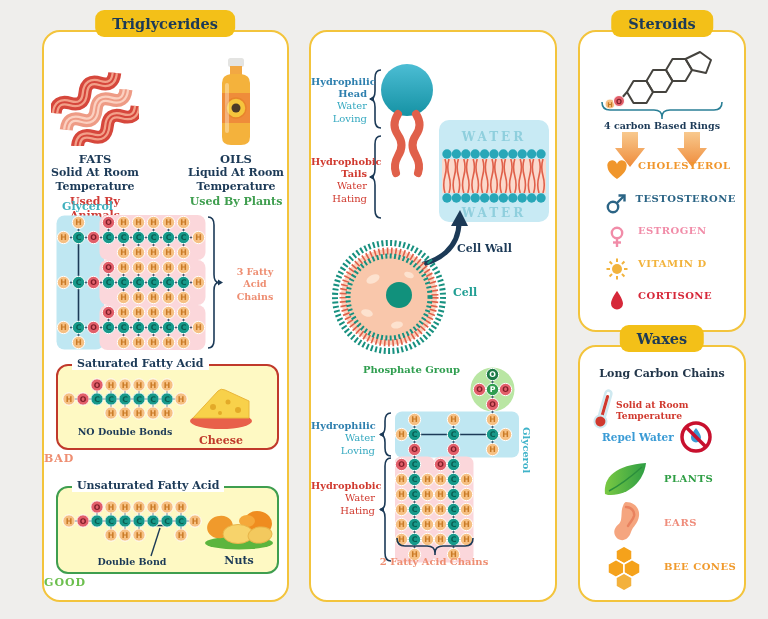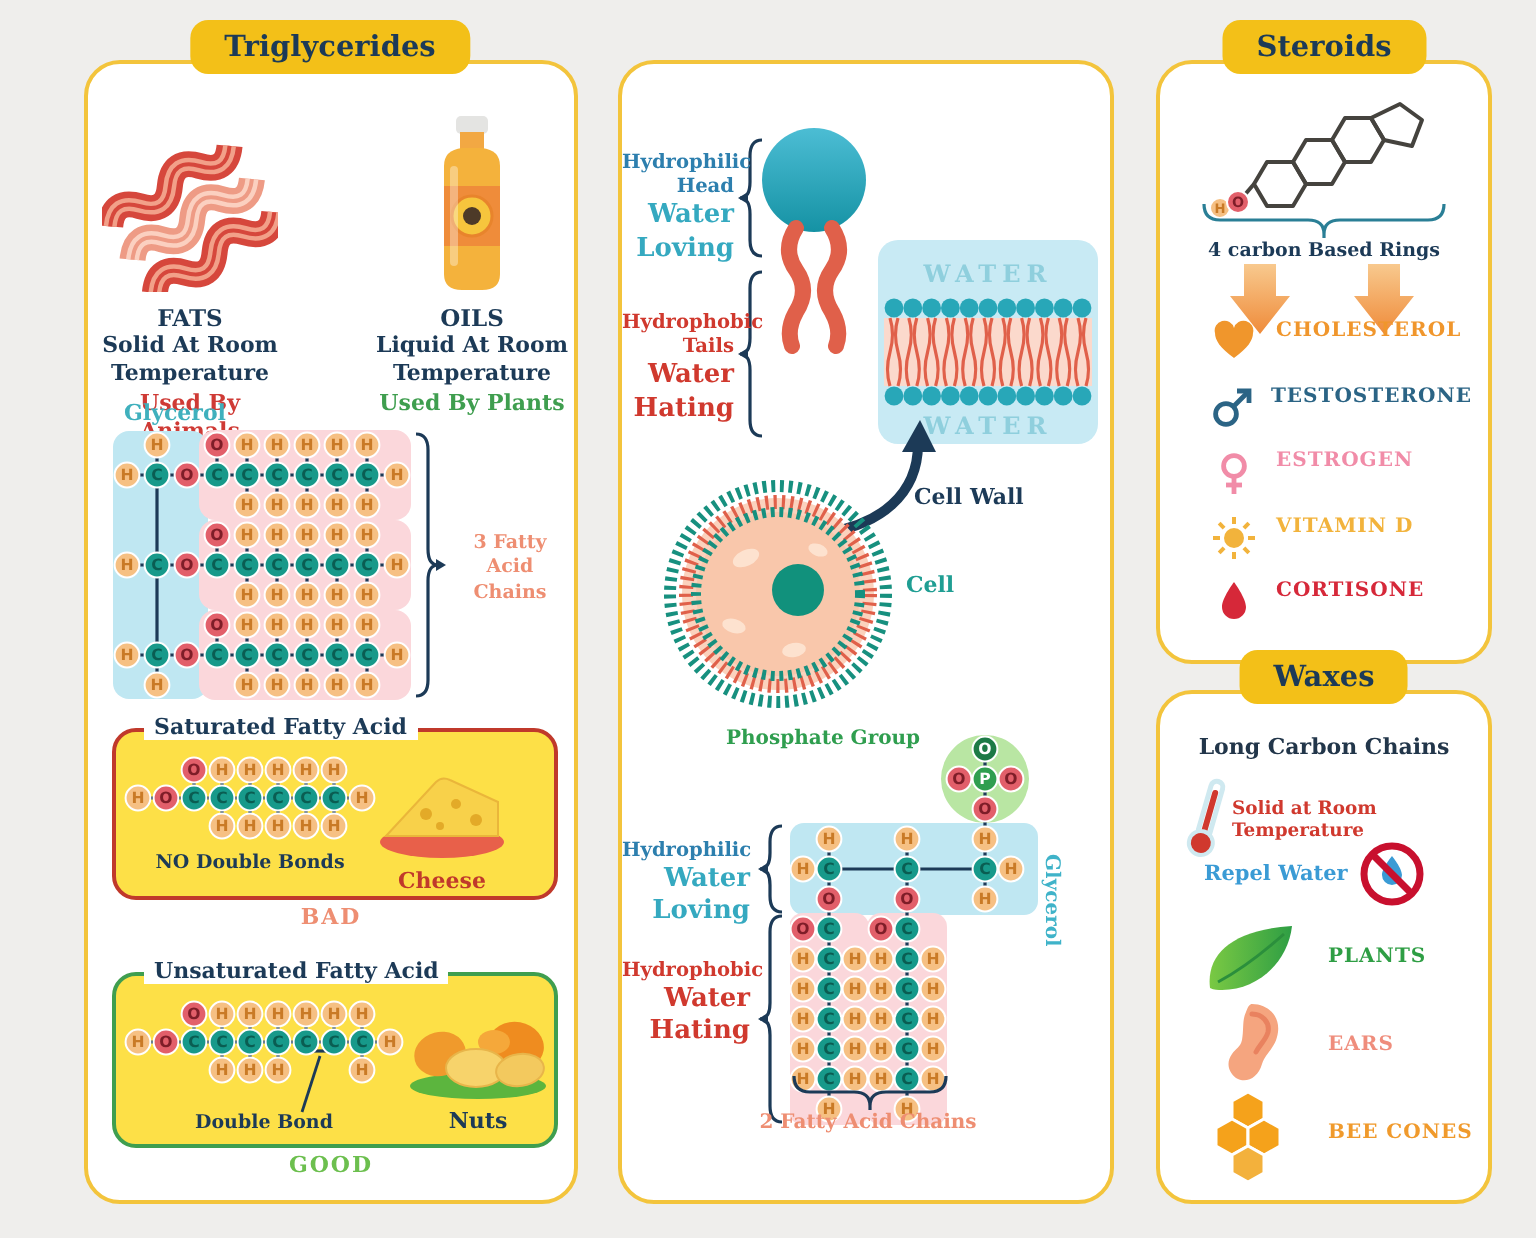--- a/index.html
+++ b/index.html
@@ -12,36 +12,36 @@
   
   .fats-oils{position:absolute;left:0;top:22px;width:100%;display:flex;justify-content:center;gap:39px;}
   .fo-col{width:104px;text-align:center;}
   .fo-icon{height:92px;display:flex;align-items:flex-end;justify-content:center;}
   .fo-name{font-weight:bold;font-size:11.5px;color:#1c3a57;margin-top:6px;}
   .fo-line{font-weight:bold;font-size:11px;color:#1c3a57;line-height:1.3;}
   .fo-line.red{color:#cf3a35;} .fo-line.green{color:#3f9e4f;}
   .glycerol-label{position:absolute;left:18px;top:168px;color:#3fb0bd;font-weight:bold;font-size:11px;}
   .tri-row{position:absolute;left:12px;top:183px;display:flex;align-items:center;}
   .tri-chains-label{width:54px;text-align:center;color:#ee8e72;font-weight:bold;font-size:9.5px;line-height:1.3;margin-left:2px;}
-  .fa-box{position:absolute;left:12px;width:223px;border-radius:12px;box-sizing:border-box;background:#fde047;}
+  .fa-box{position:absolute;left:12px;width:223px;border-radius:12px;box-sizing:border-box;background:#fef9c3;}
   .fa-box.sat{border:2px solid #c0392b;top:332px;height:86px;}
   .fa-box.unsat{border:2px solid #3f9e4f;top:454px;height:88px;}
   .fa-title{position:absolute;top:-9px;left:14px;background:#fff;padding:0 5px;
             font-weight:bold;font-size:11px;color:#1c3a57;white-space:nowrap;}
   .fa-flex{display:flex;align-items:flex-start;padding:12px 2px 0 4px;}
   .fa-note{text-align:center;font-weight:bold;font-size:9.5px;color:#1c3a57;margin-top:2px;}
   .fa-food{text-align:center;margin-top:2px;}
   .food-label{font-weight:bold;font-size:11px;margin-top:0px;}
   .food-label.red{color:#c0392b;} .food-label.navy{color:#1c3a57;}
-  .verdict{position:absolute;left:0;width:100%;text-align:center;font-weight:bold;font-size:11px;letter-spacing:1px;}
+  .verdict{position:absolute;left:0;width:100%;text-align:left;font-weight:bold;font-size:11px;letter-spacing:1px;}
   .verdict.bad{top:420px;color:#ee8e72;} .verdict.good{top:544px;color:#6cbf4e;}
   
   .side-label{position:absolute;text-align:right;line-height:1.25;}
   .sl-title{font-weight:bold;font-size:9.8px;}
-  .sl-sub{font-weight:bold;font-size:13px;}
+  .sl-sub{font-weight:normal;font-size:10px;}
   .blue-t{color:#2d7fae;} .teal-t{color:#35a9c0;} .red-t{color:#d0392e;}
   .cellwall-label{position:absolute;left:146px;top:210px;color:#1c3a57;font-weight:bold;font-size:11px;}
   .cell-label{position:absolute;left:142px;top:254px;color:#1f9e93;font-weight:bold;font-size:11px;}
   .phosgrp-label{position:absolute;left:52px;top:332px;color:#2f9e4f;font-weight:bold;font-size:10px;}
   .chains2-label{position:absolute;left:43px;top:524px;width:160px;text-align:center;color:#ee8e72;font-weight:bold;font-size:10px;}
   
   .rings-label{position:absolute;left:0;top:88px;width:100%;text-align:center;color:#1c3a57;font-weight:bold;font-size:9.5px;}
   .sx-items{position:absolute;left:24px;top:128px;right:8px;}
   .sx-row{display:flex;align-items:flex-start;height:32.5px;}
   .sx-ic{width:26px;display:flex;justify-content:center;}

